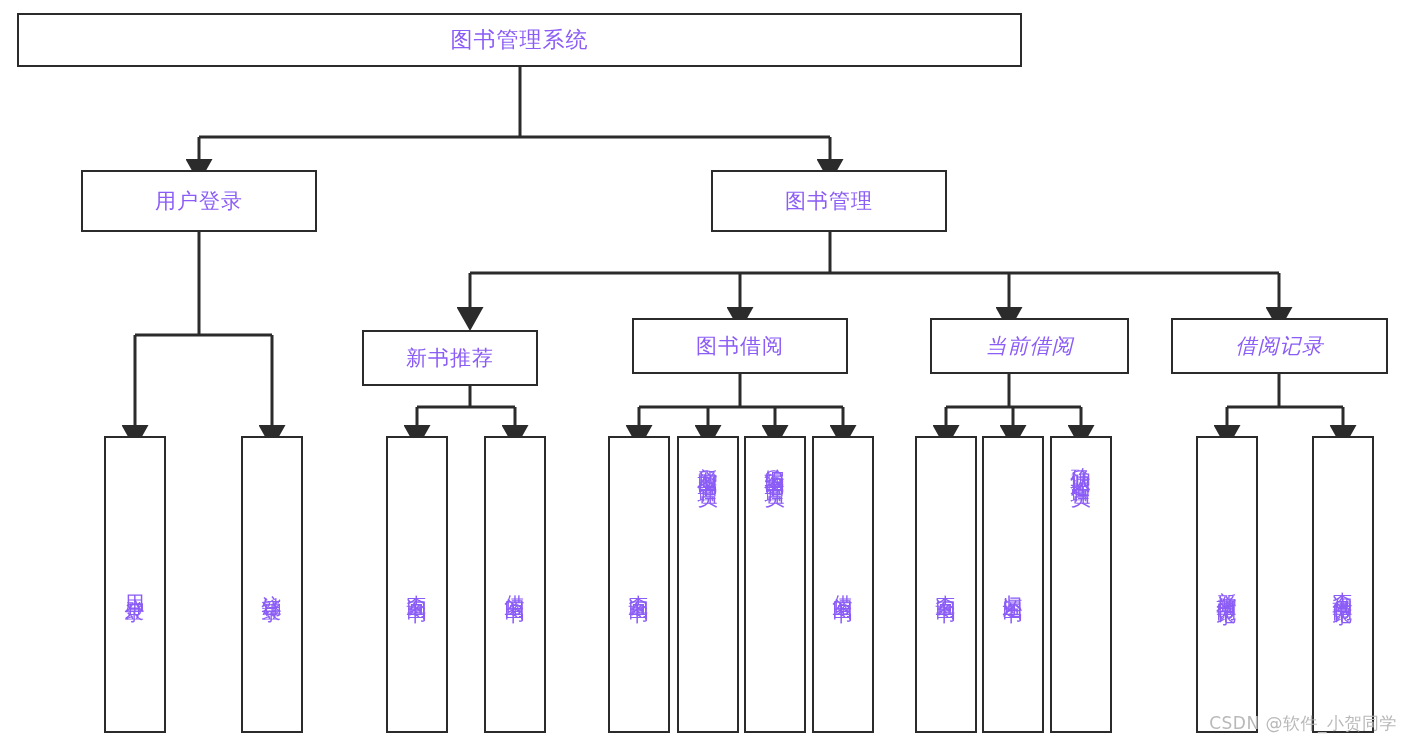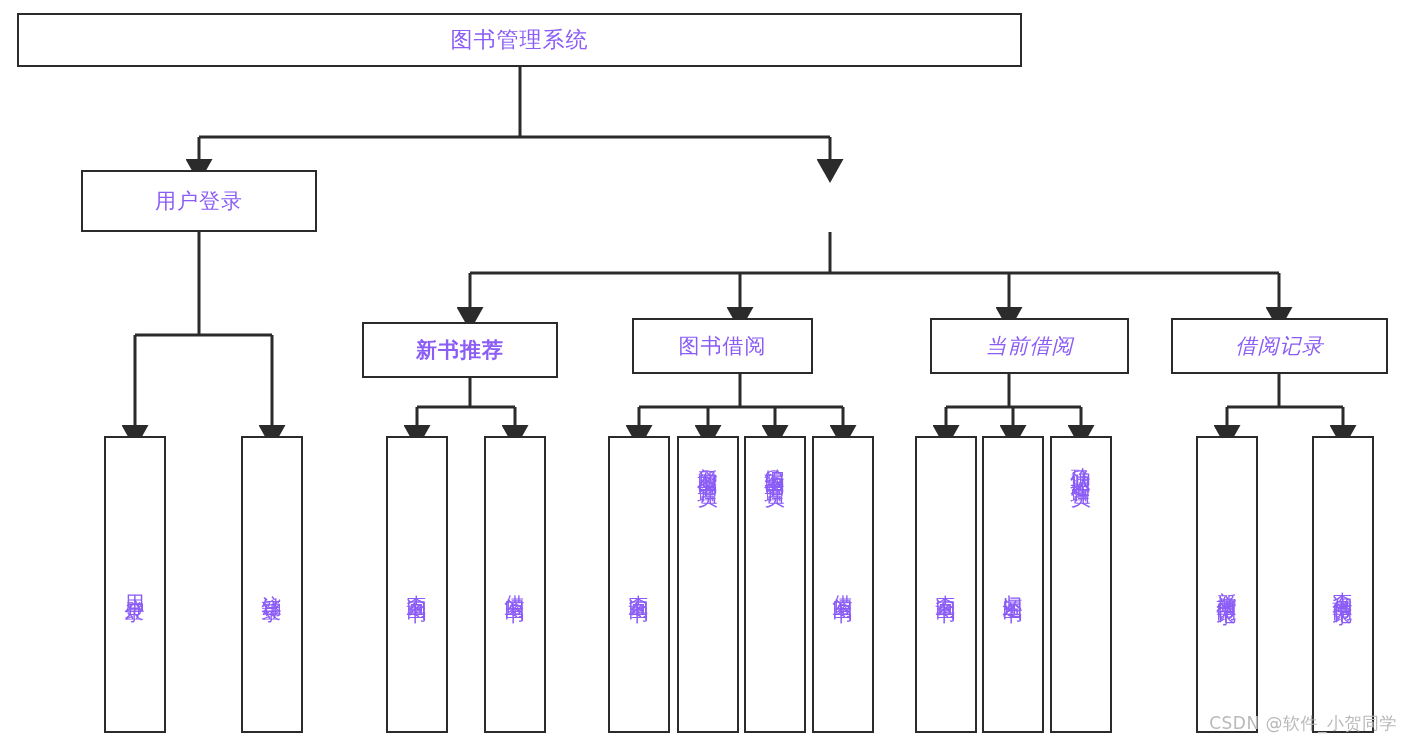--- a/index.html
+++ b/index.html
@@ -135,25 +135,28 @@
     </g>
   </svg>
 
   <div class="node level-0" style="left:17px; top:13px; width:1005px; height:54px;">
     <span class="label">图书管理系统</span>
   </div>
 
   <div class="node level-1" style="left:81px; top:170px; width:236px; height:62px;">
     <span class="label">用户登录</span>
   </div>
-
-  <div class="node level-2" style="left:362px; top:322px; width:196px; height:56px;font-weight:bold;">
+  <div class="node level-1" style="left:711px; top:170px; width:236px; height:62px;">
+    <span class="label">图书管理</span>
+  </div>
+
+  <div class="node level-2" style="left:362px; top:330px; width:176px; height:56px;">
     <span class="label">新书推荐</span>
   </div>
-  <div class="node level-2" style="left:632px; top:318px; width:181px; height:56px;">
+  <div class="node level-2" style="left:632px; top:318px; width:216px; height:56px;">
     <span class="label">图书借阅</span>
   </div>
   <div class="node level-2" style="left:930px; top:318px; width:199px; height:56px;font-style:italic;">
     <span class="label">当前借阅</span>
   </div>
   <div class="node level-2" style="left:1171px; top:318px; width:217px; height:56px;font-style:italic;">
     <span class="label">借阅记录</span>
   </div>
 
   <div class="node leaf centered" style="left:104px; top:436px; width:62px; height:297px;">

